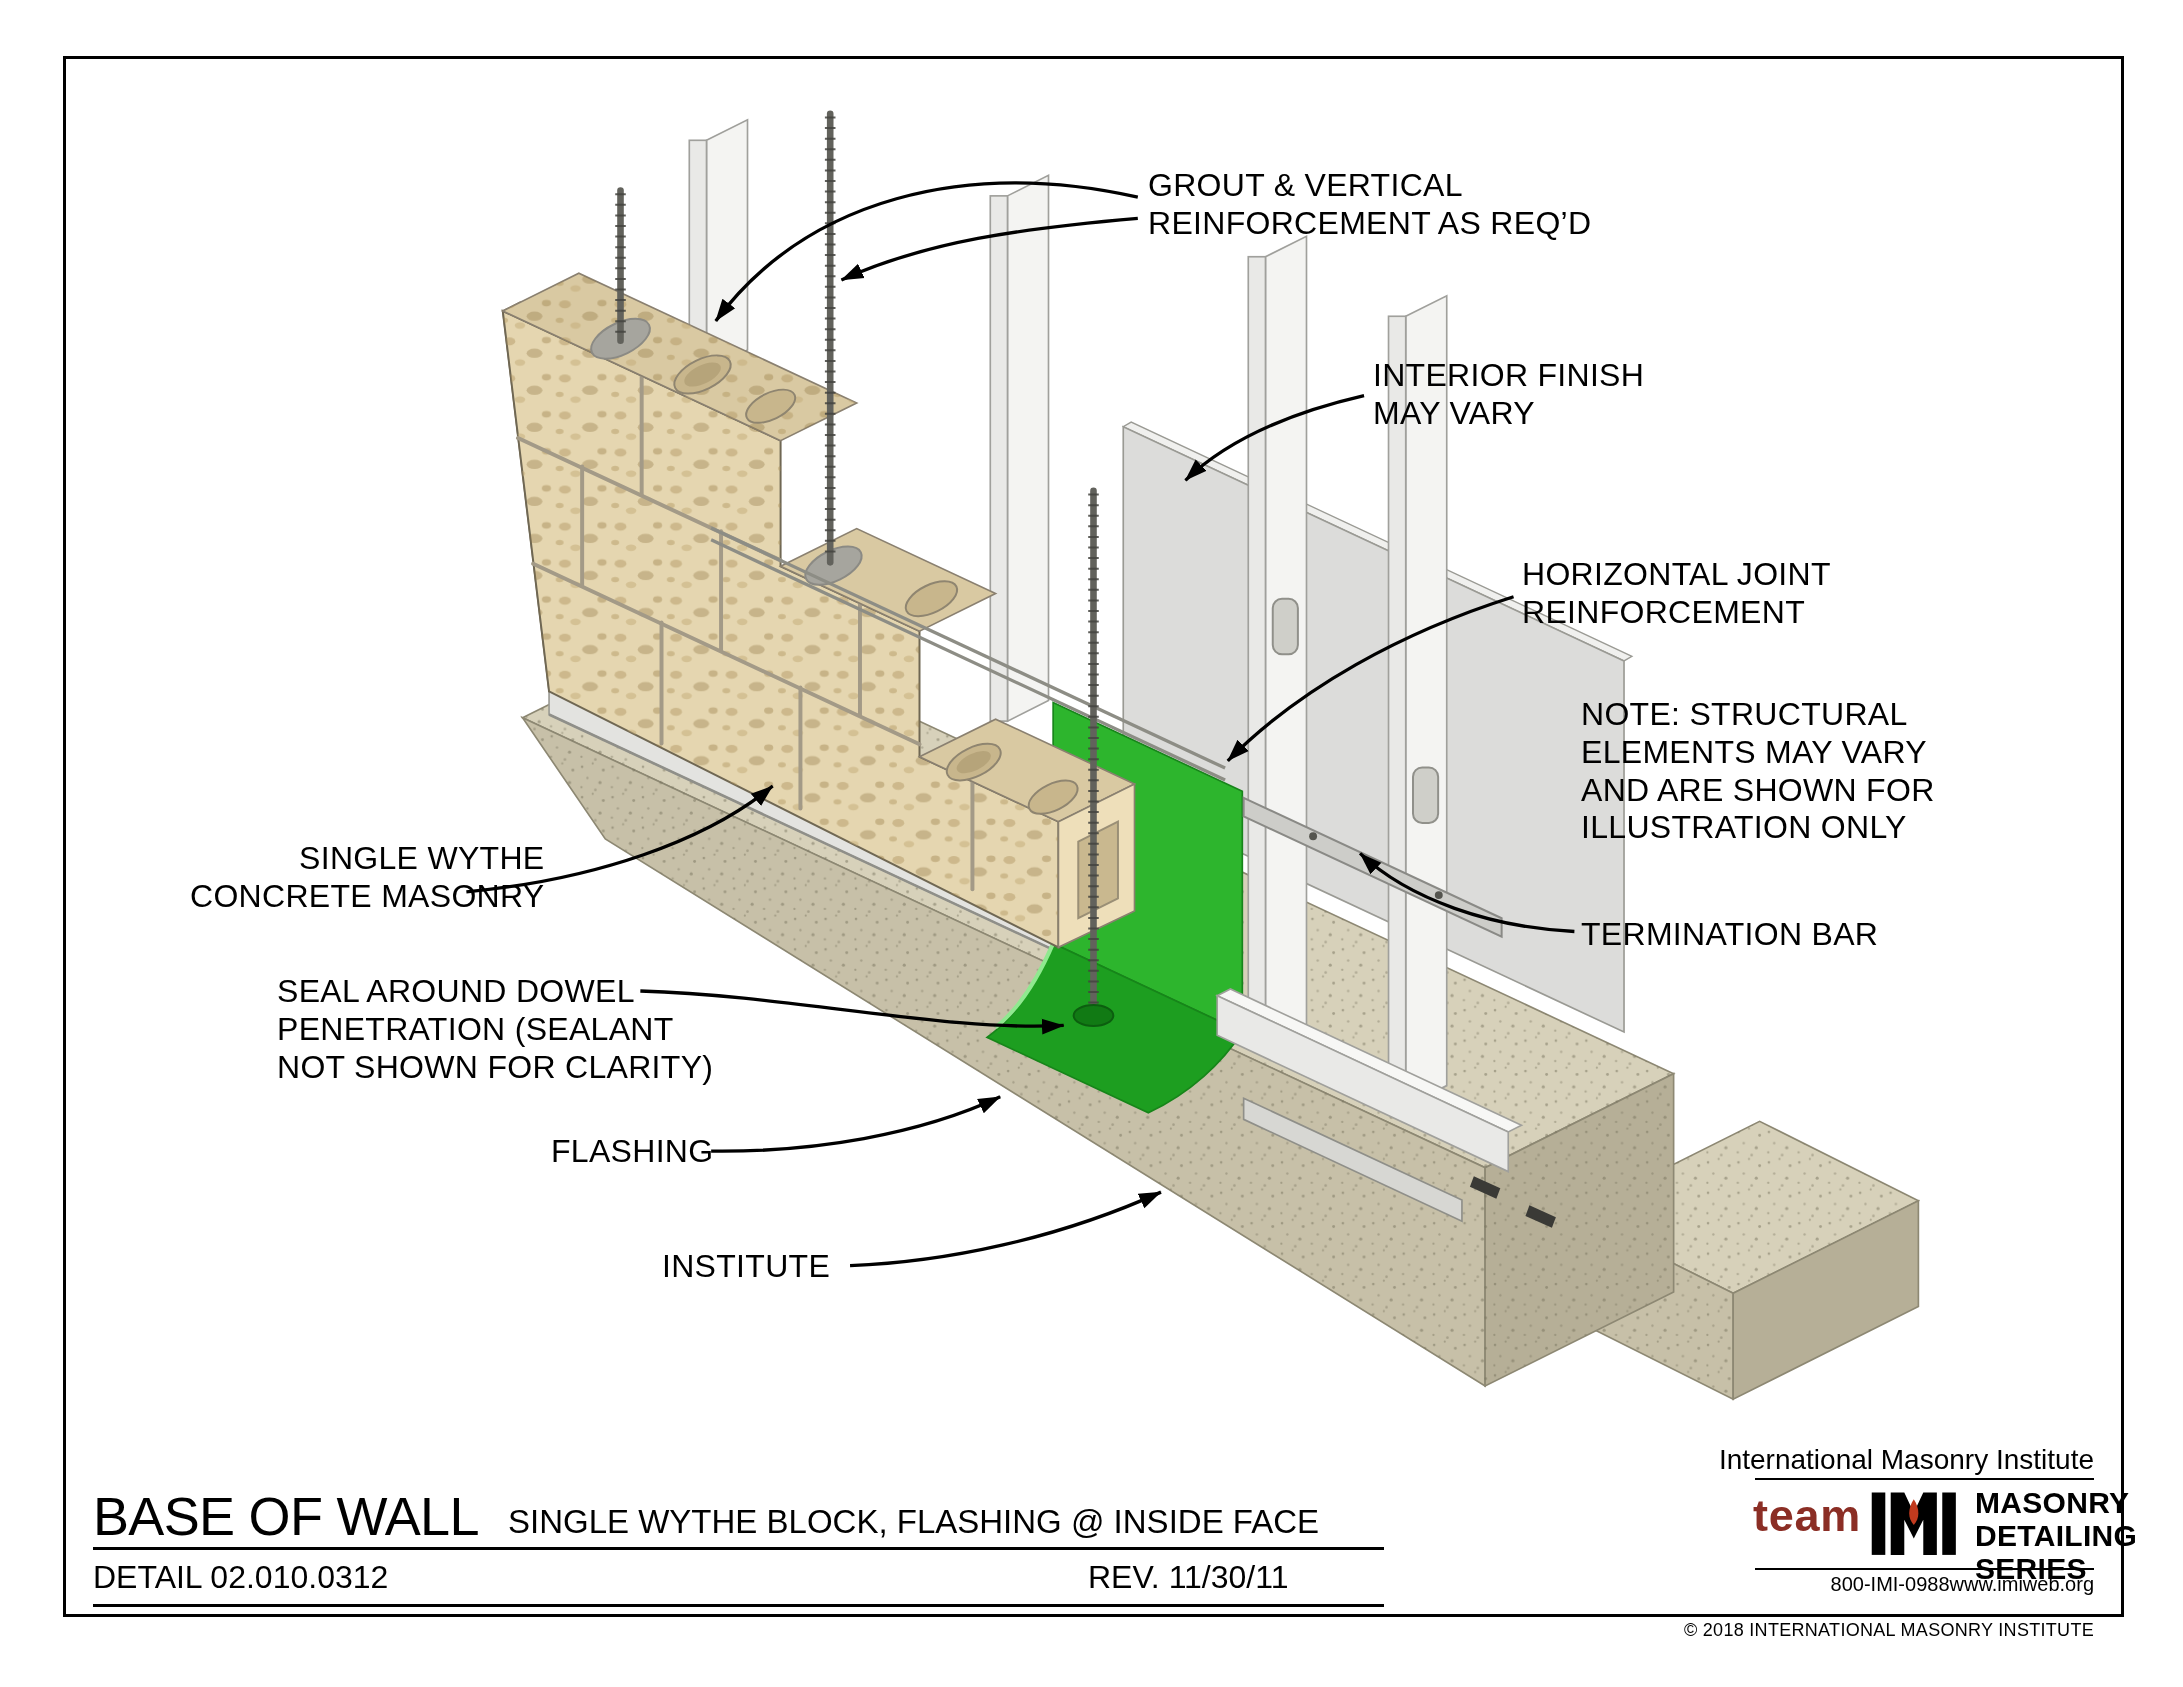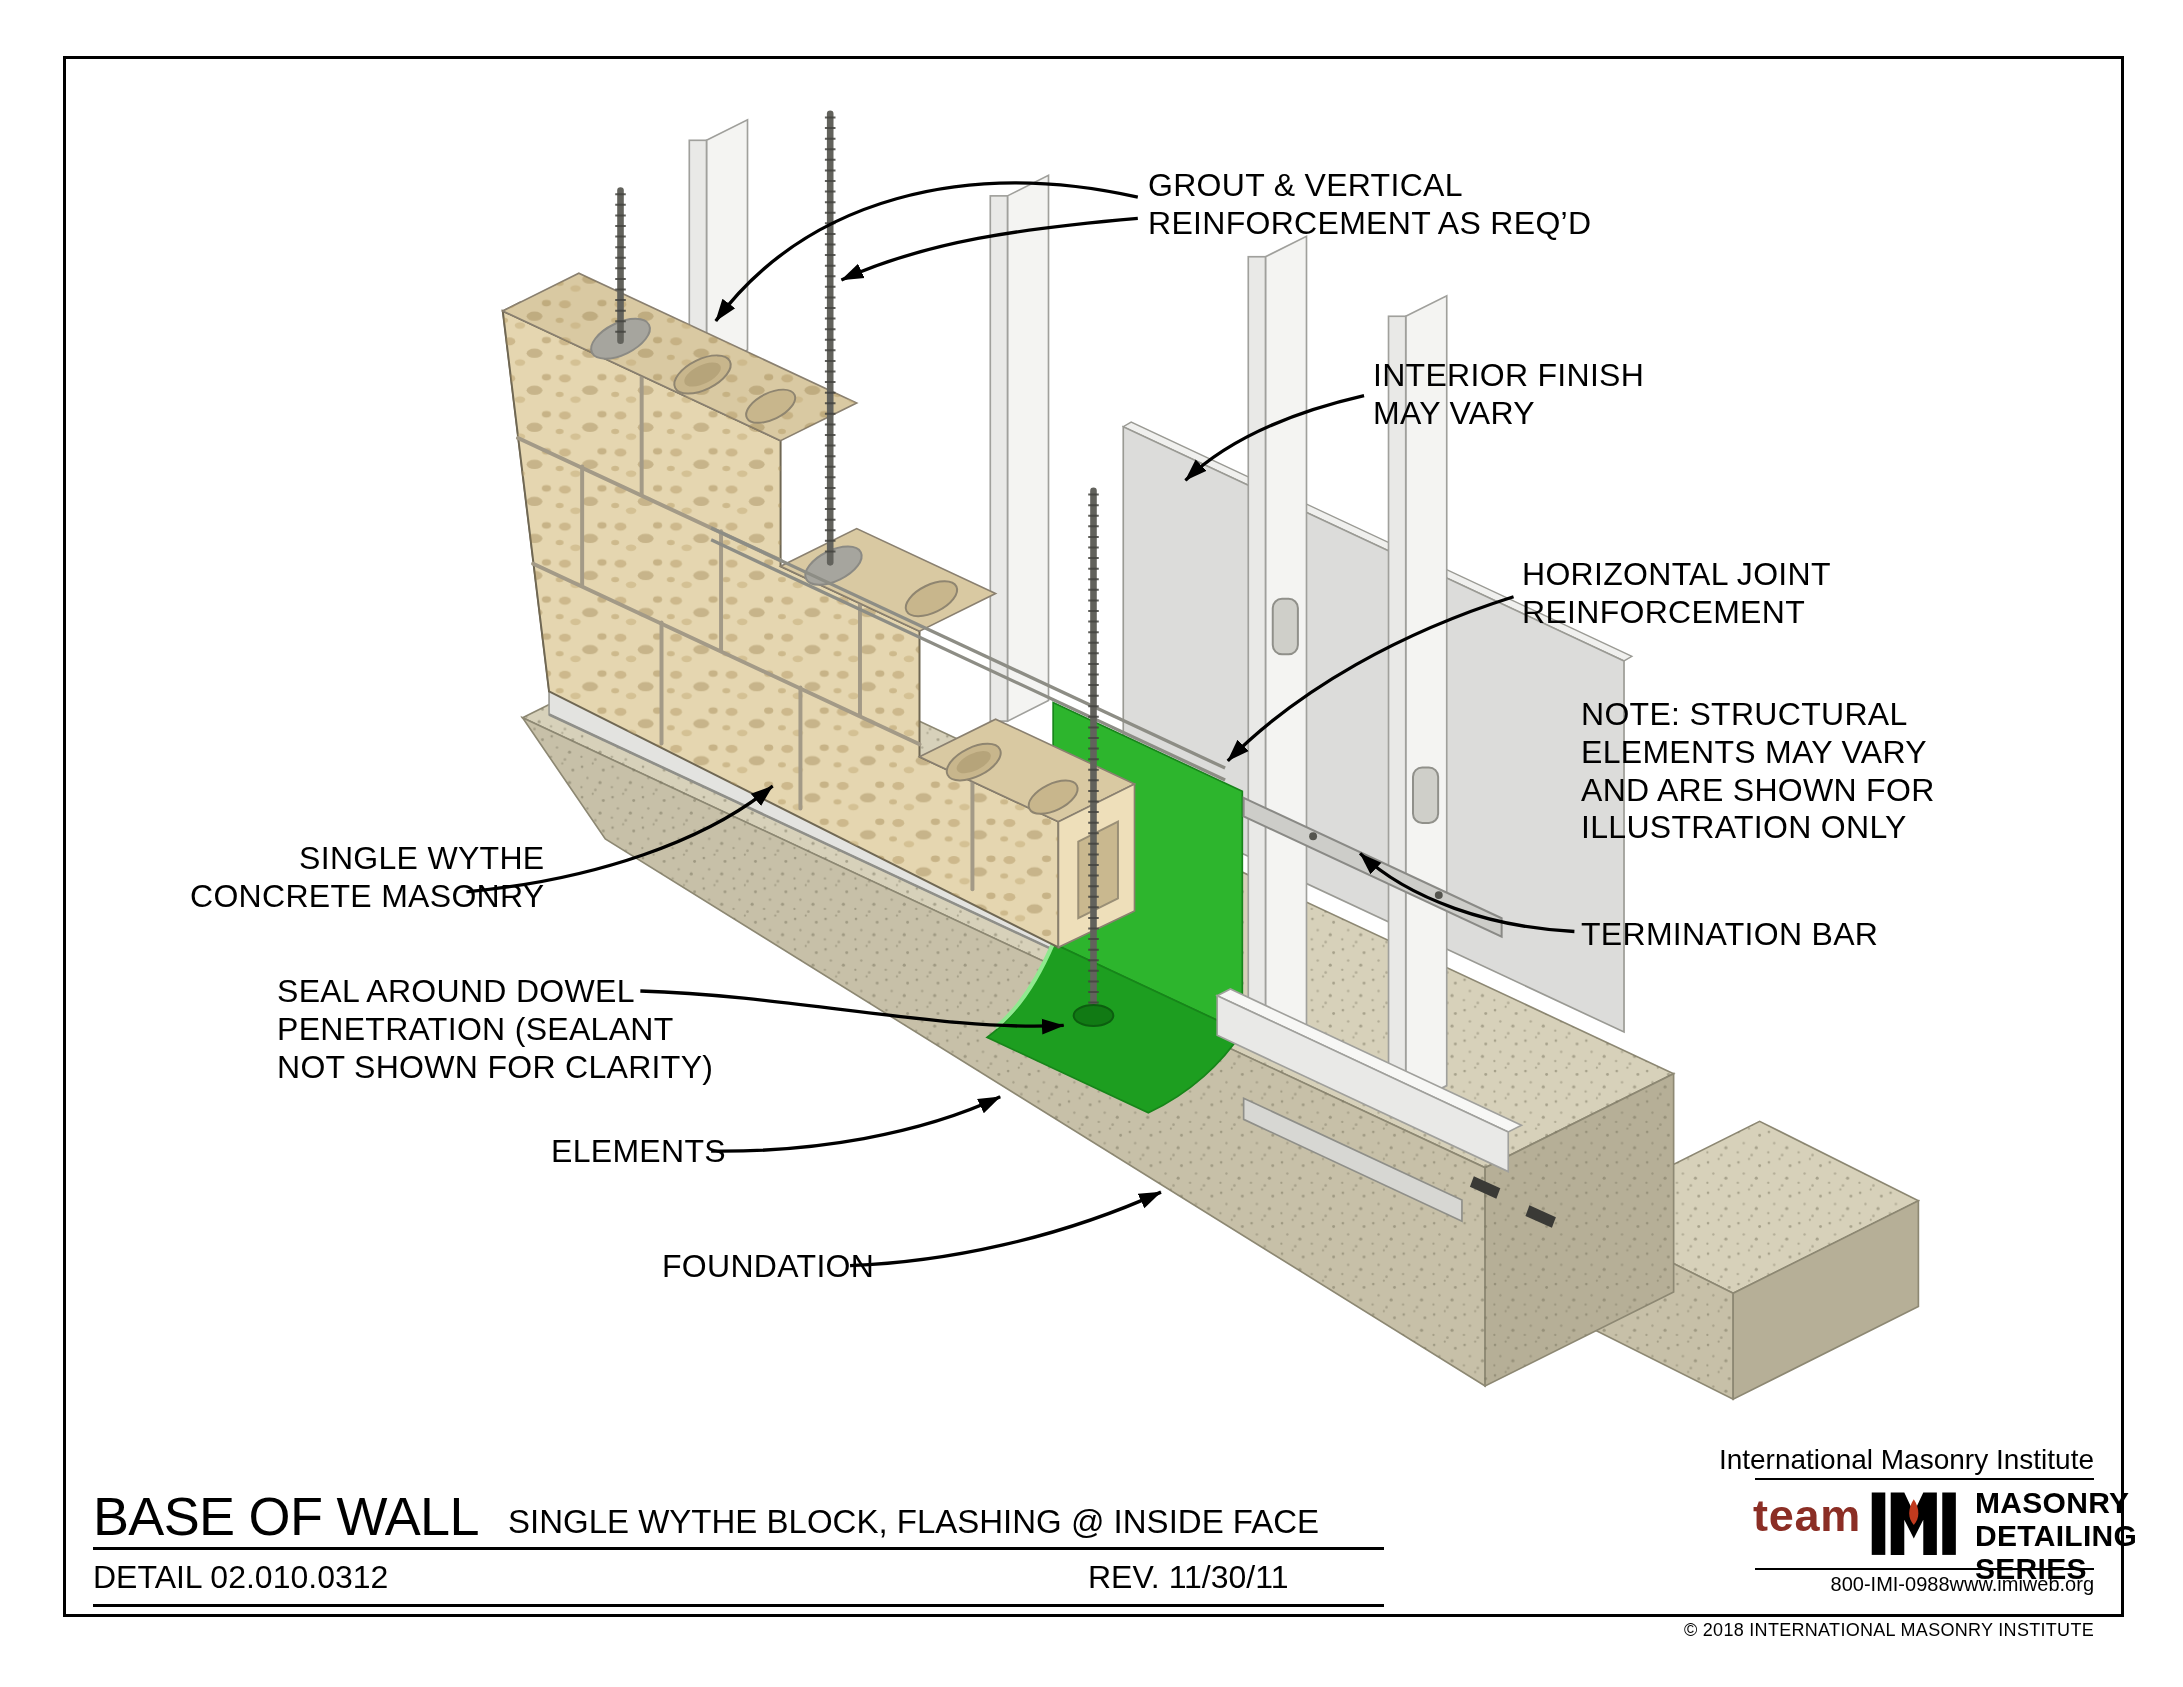--- a/index.html
+++ b/index.html
@@ -224,22 +224,22 @@
 <div class="callout" style="left:1581px;top:696px;">NOTE: STRUCTURAL
 ELEMENTS MAY VARY
 AND ARE SHOWN FOR
 ILLUSTRATION ONLY</div>
 <div class="callout" style="left:1581px;top:916px;">TERMINATION BAR</div>
 <div class="callout" style="left:190px;top:840px;text-align:right;">SINGLE WYTHE
 CONCRETE MASONRY</div>
 <div class="callout" style="left:268px;top:973px;margin-left:9px;">SEAL AROUND DOWEL
 PENETRATION (SEALANT
 NOT SHOWN FOR CLARITY)</div>
-<div class="callout" style="left:551px;top:1133px;">ELEMENTS</div>
-<div class="callout" style="left:662px;top:1248px;">FOUNDATION</div>
+<div class="callout" style="left:551px;top:1133px;">FLASHING</div>
+<div class="callout" style="left:662px;top:1248px;">INSTITUTE</div>
 
 <div class="tb-title">BASE OF WALL</div>
 <div class="tb-subtitle">SINGLE WYTHE BLOCK, FLASHING @ INSIDE FACE</div>
 <div class="tb-rule" style="left:93px;top:1547px;width:1291px;"></div>
 <div class="tb-detail">DETAIL 02.010.0312</div>
 <div class="tb-rev">REV. 11/30/11</div>
 <div class="tb-rule" style="left:93px;top:1604px;width:1291px;"></div>
 
 <div class="br-institute">International Masonry Institute</div>
 <div class="br-line" style="top:1478px;"></div>

